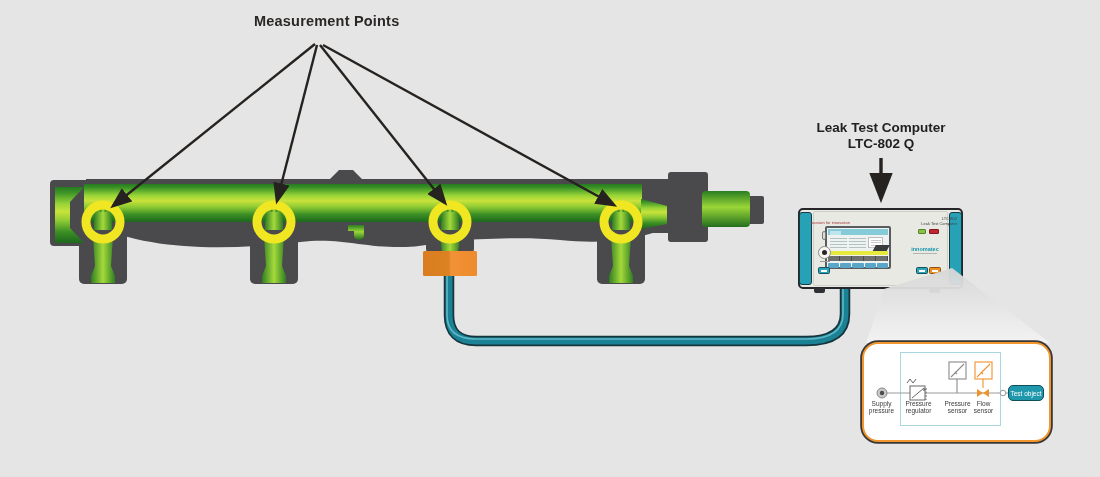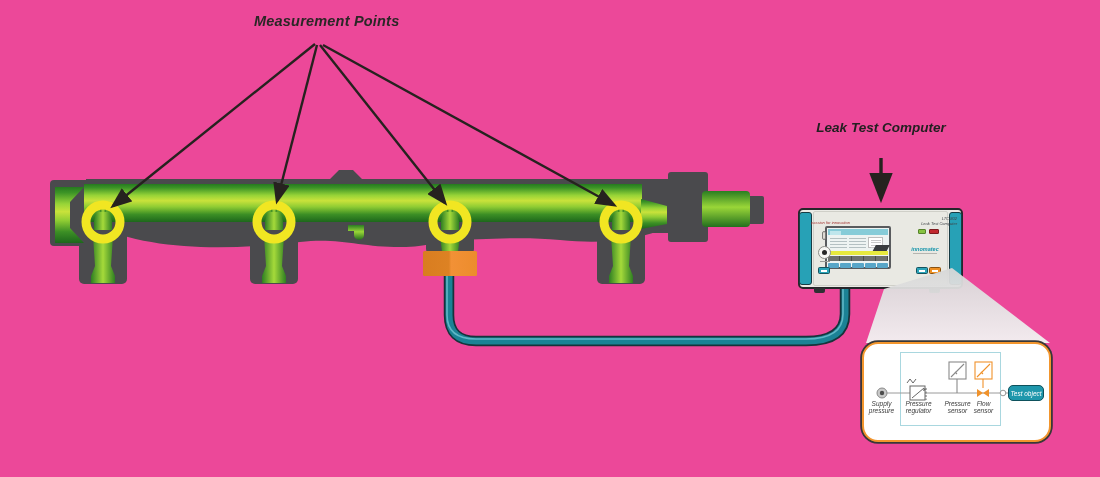--- a/index.html
+++ b/index.html
@@ -1,17 +1,17 @@
 <!DOCTYPE html>
 <html><head>
 <meta charset="utf-8">
 <style>
   html,body{margin:0;padding:0;}
   body{font-family:"Liberation Sans",sans-serif;background:#fff;}
-  .stage{position:relative;width:1100px;height:477px;background:#ec4899;overflow:hidden;font-style:italic;}
+  .stage{position:relative;width:1100px;height:477px;background:#e5e5e5;overflow:hidden;}
   .abs{position:absolute;}
   svg{display:block;}
   .layer{position:absolute;left:0;top:0;pointer-events:none;}
 
   
   .mp-label{left:254px;top:13px;width:190px;font-size:14.5px;font-weight:bold;color:#2b2726;letter-spacing:.2px;}
   .dev-label{left:803px;top:120px;width:156px;text-align:center;font-size:13.5px;font-weight:bold;line-height:16px;color:#232021;}
   .dev-label span{display:block;}
 
   
@@ -281,15 +281,16 @@
       <line x1="317" y1="45" x2="277" y2="201"></line>
       <line x1="320" y1="45" x2="445" y2="203"></line>
       <line x1="323" y1="45" x2="614" y2="205"></line>
     </g>
     <line x1="881" y1="158" x2="881" y2="198" stroke="#26221f" stroke-width="3.4" marker-end="url(#ah)"></line>
   </svg>
 
   <div class="abs mp-label" style="z-index:7">Measurement Points</div>
   <div class="abs dev-label" style="z-index:7">
     <span>Leak Test Computer</span>
+    <span>LTC-802 Q</span>
   </div>
 
 </div>
 
 </body></html>

